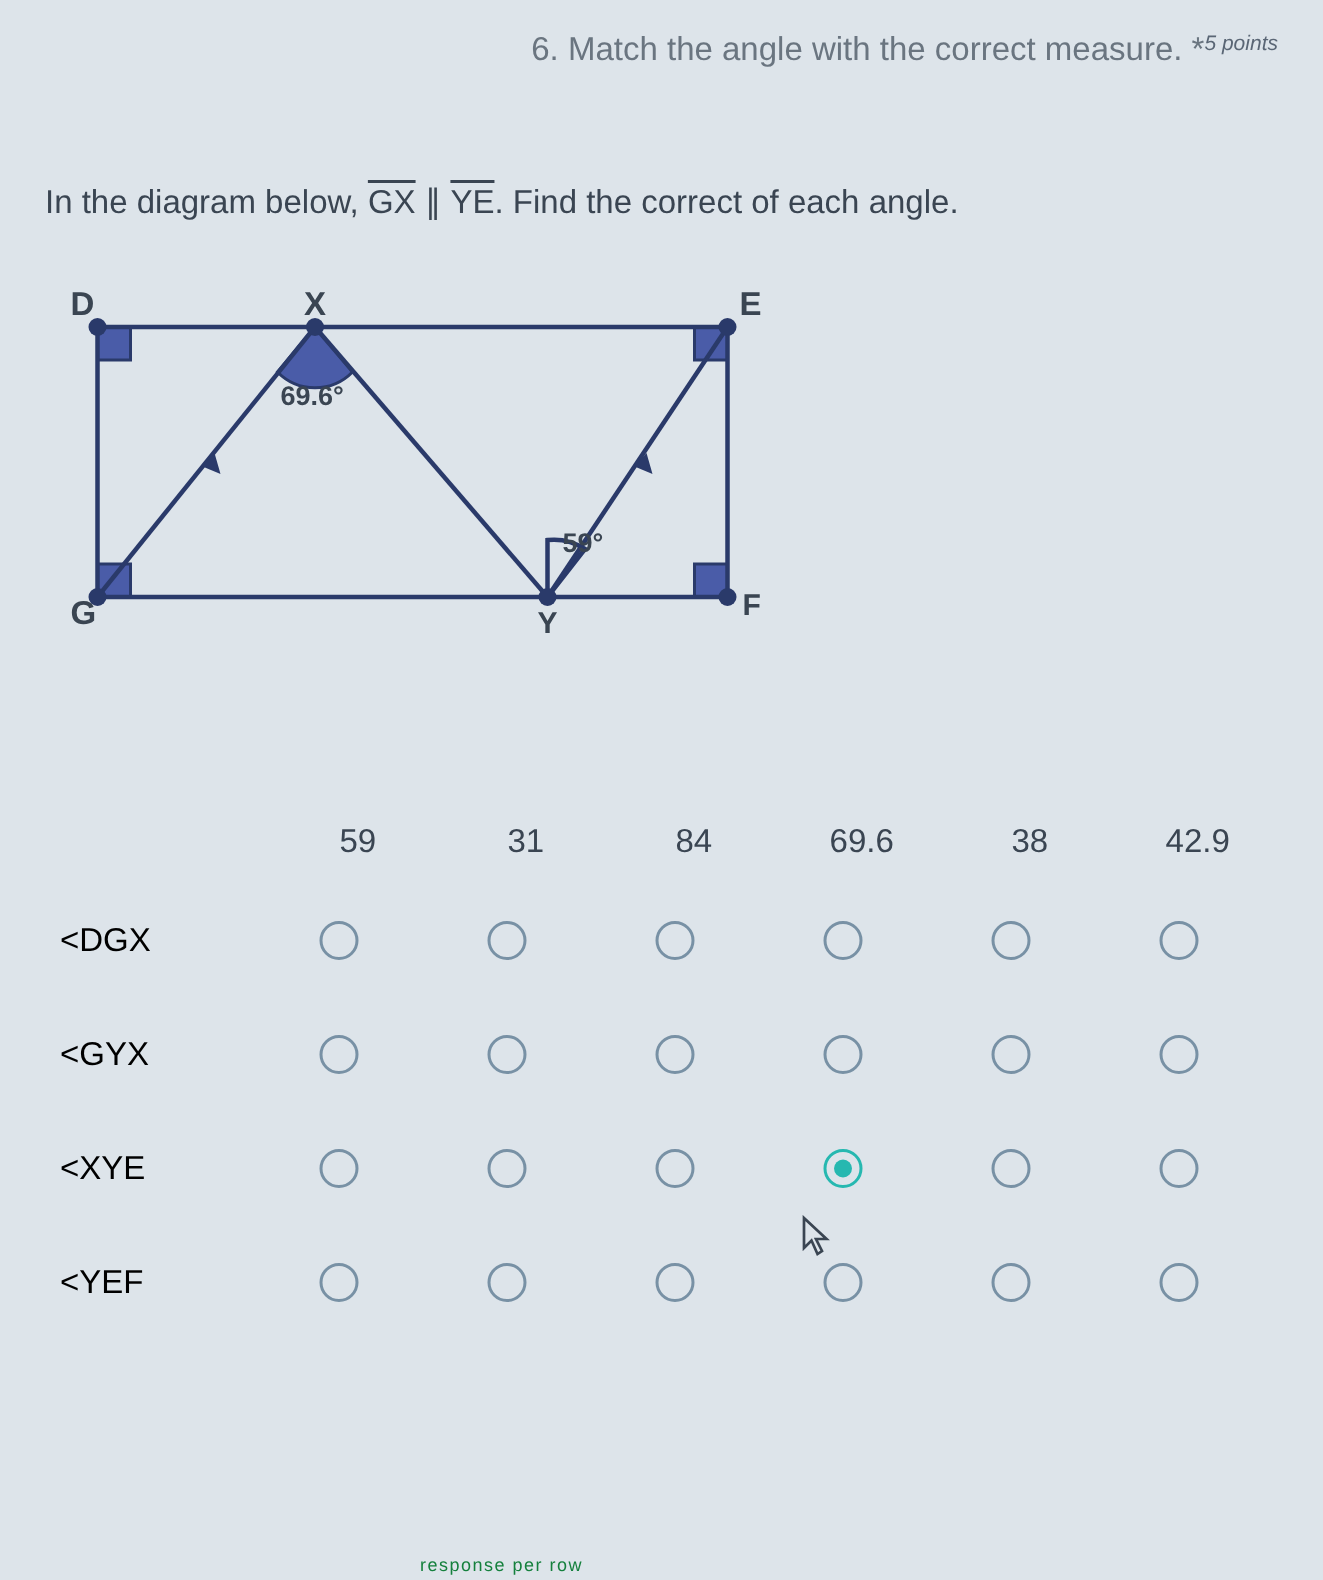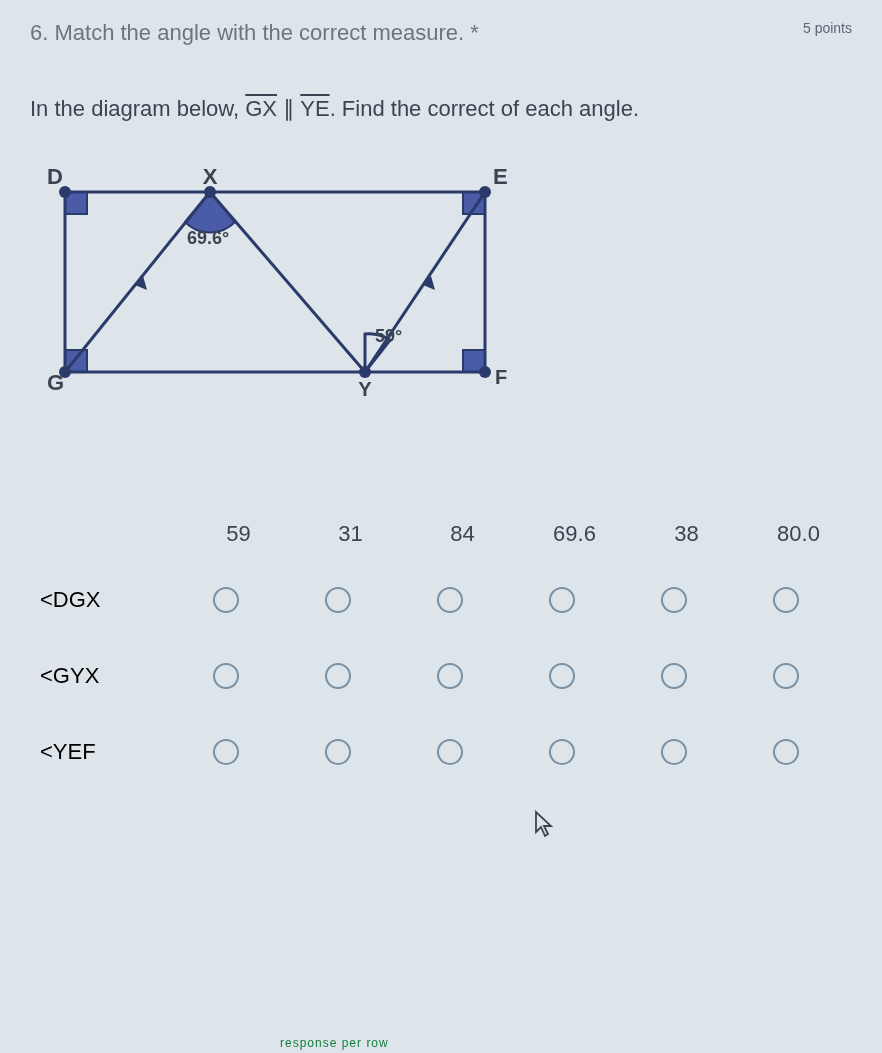--- a/index.html
+++ b/index.html
@@ -8,32 +8,33 @@
       background: #dde4ea;
       width: 882px;
       height: 1053px;
       padding: 20px 30px;
       color: #4a5561;
       position: relative;
       overflow: hidden;
     }
     .header-row {
       display: flex;
-      justify-content: space-between;
+      justify-content: flex-end;
       align-items: flex-start;
-      margin-bottom: 50px;
+      margin-bottom: 76px;
     }
     .question-title {
       font-size: 22px;
       color: #6a7580;
       font-weight: 400;
     }
     .points {
       font-size: 14px;
       color: #5a6675;
+      font-style: italic;
     }
     .instruction {
       font-size: 22px;
       color: #3a4552;
       margin-bottom: 40px;
       font-weight: 500;
     }
     .overline { text-decoration: overline; display: inline-block; }
     .diagram-wrap {
       margin-bottom: 110px;
@@ -165,21 +166,21 @@
 </div>
 
 <div class="grid-container">
   <div class="grid-header">
     <div class="row-label-spacer"></div>
     <div class="col-header">59</div>
     <div class="col-header">31</div>
     <div class="col-header">84</div>
     <div class="col-header">69.6</div>
     <div class="col-header">38</div>
-    <div class="col-header">80.0</div>
+    <div class="col-header">42.9</div>
   </div>
   <div id="grid-rows">
       <div class="grid-row">
         <div class="row-label">&lt;DGX</div>
         <div class="radio-cell">
           <div class="radio"></div>
         </div>
         <div class="radio-cell">
           <div class="radio"></div>
         </div>
@@ -202,20 +203,41 @@
           <div class="radio"></div>
         </div>
         <div class="radio-cell">
           <div class="radio"></div>
         </div>
         <div class="radio-cell">
           <div class="radio"></div>
         </div>
         <div class="radio-cell">
           <div class="radio"></div>
+        </div>
+        <div class="radio-cell">
+          <div class="radio"></div>
+        </div>
+        <div class="radio-cell">
+          <div class="radio"></div>
+        </div>
+      </div>
+      <div class="grid-row">
+        <div class="row-label">&lt;XYE</div>
+        <div class="radio-cell">
+          <div class="radio"></div>
+        </div>
+        <div class="radio-cell">
+          <div class="radio"></div>
+        </div>
+        <div class="radio-cell">
+          <div class="radio"></div>
+        </div>
+        <div class="radio-cell">
+          <div class="radio selected"></div>
         </div>
         <div class="radio-cell">
           <div class="radio"></div>
         </div>
         <div class="radio-cell">
           <div class="radio"></div>
         </div>
       </div>
       <div class="grid-row">
         <div class="row-label">&lt;YEF</div>

